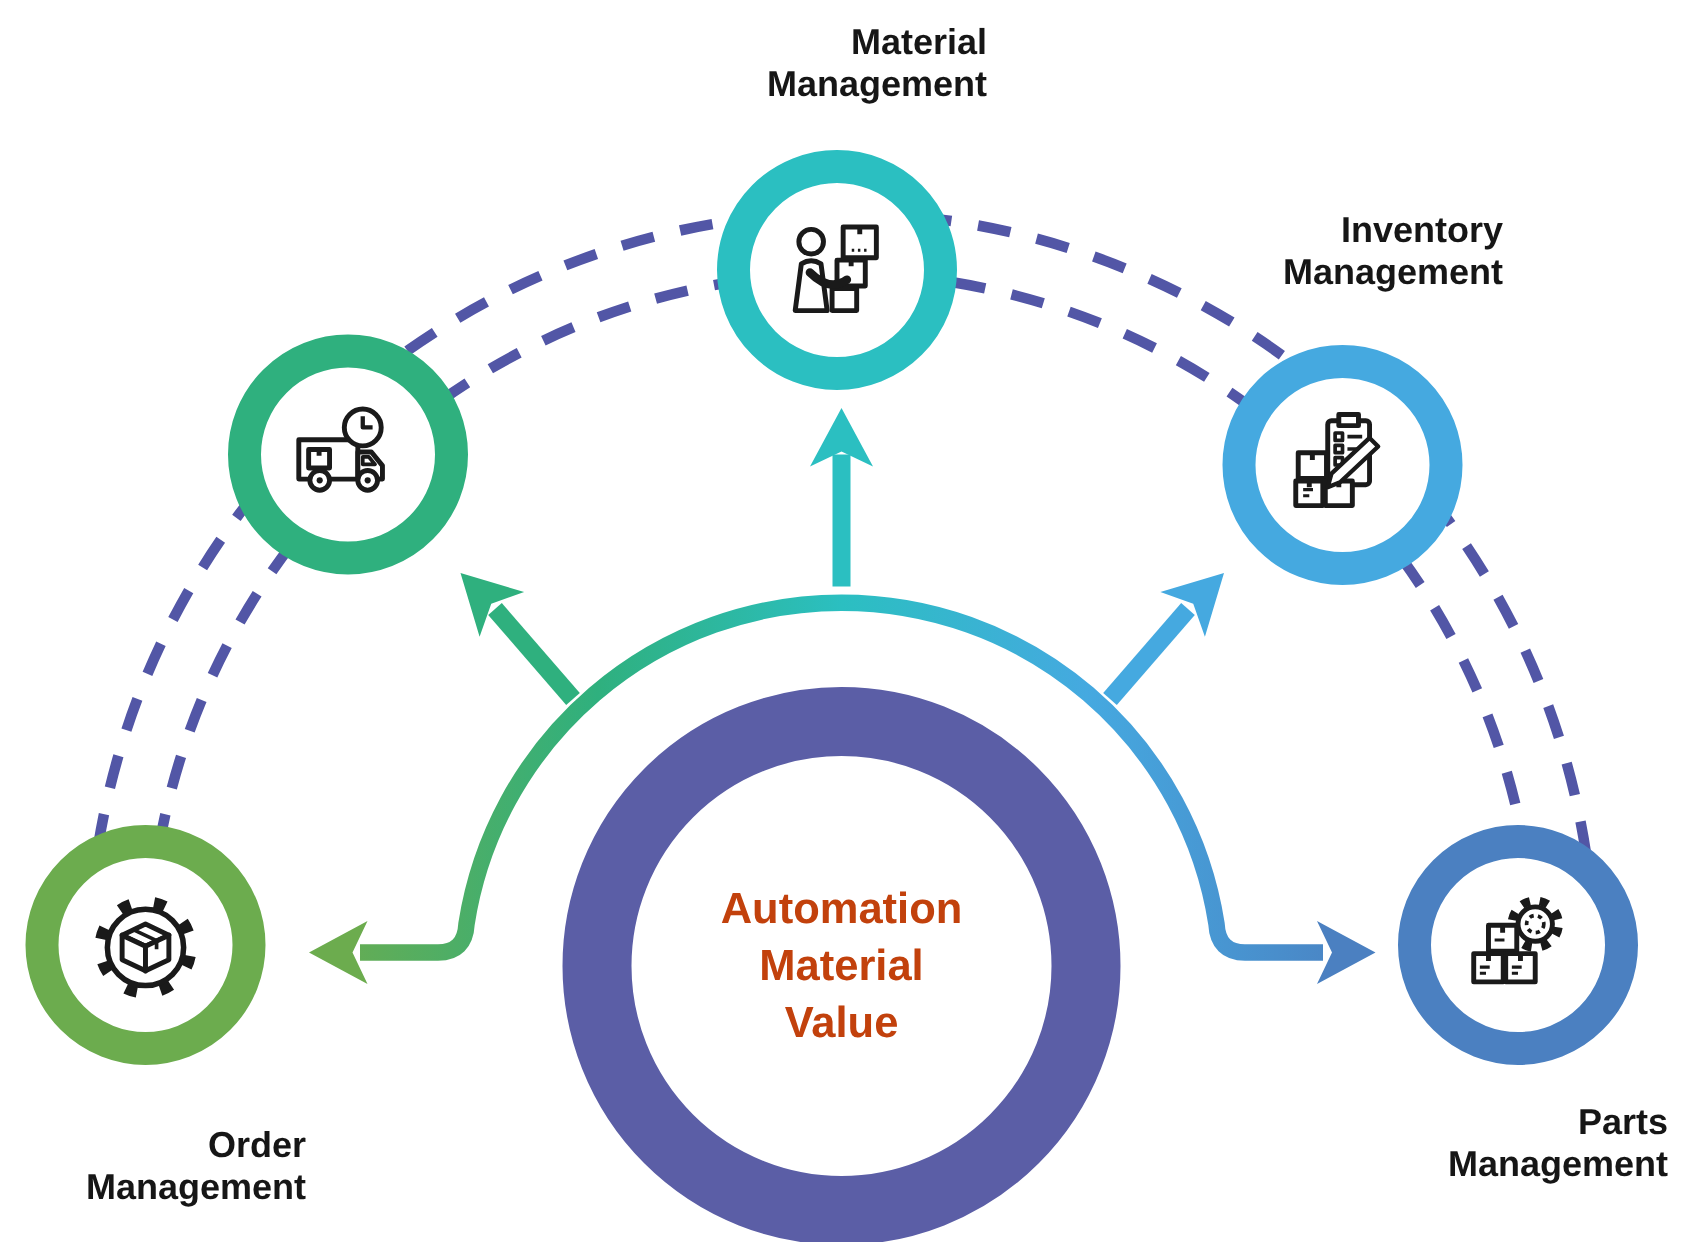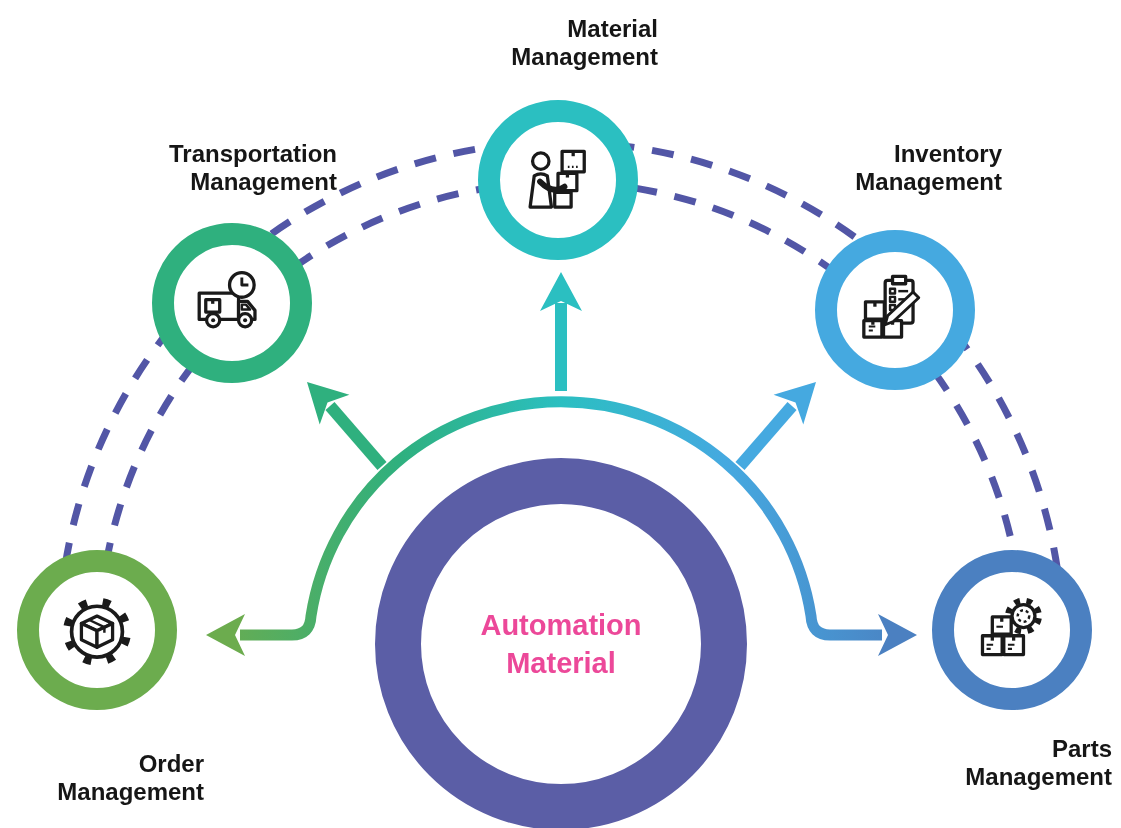--- a/index.html
+++ b/index.html
@@ -60,23 +60,24 @@
     </g>
     <g transform="translate(816,382) rotate(45)">
       <polygon points="0,0 -21,39 0,29 21,39" fill="#45A9E0"></polygon>
     </g>
     <g transform="translate(917,635) rotate(90)">
       <polygon points="0,0 -21,39 0,29 21,39" fill="#4B80C1"></polygon>
     </g>
   </svg>
 
   <div class="node center" style="left: 375px; top: 458px; border-color: rgb(91, 94, 166);">
-    <div class="center-title" style="color: #ec4899;">
+    <div class="center-title" style="color: #c2410c;">
       <span>Automation</span>
       <span>Material</span>
+      <span>Value</span>
     </div>
   </div>
 
   <div class="node sat" style="left: 17px; top: 550px; border-color: rgb(108, 172, 78);">
     <svg class="icon" viewBox="0 0 100 100">
       <g stroke="#1A1A1A" fill="#fff" stroke-linejoin="round">
         <circle cx="50" cy="52" r="37" fill="none" stroke-width="9" stroke-dasharray="9.5 19.5" transform="rotate(11 50 52)"></circle>
         <circle cx="50" cy="52" r="31" stroke-width="4.5"></circle>
         <polygon points="50,33 69,42 50,51 31,42" stroke-width="4"></polygon>
         <polygon points="31,42 31,62 50,71 50,51" stroke-width="4"></polygon>
@@ -97,21 +98,20 @@
         <path d="M62 52 h5 l5 6 h-10 z" stroke-width="3"></path>
         <circle cx="27" cy="71" r="8"></circle>
         <circle cx="27" cy="71" r="2.5" fill="#1A1A1A" stroke="none"></circle>
         <circle cx="66" cy="71" r="8"></circle>
         <circle cx="66" cy="71" r="2.5" fill="#1A1A1A" stroke="none"></circle>
         <circle cx="62" cy="28" r="15"></circle>
         <path d="M62 19 v9 h8" fill="none" stroke-width="3.5"></path>
       </g>
     </svg>
   </div>
-  <div class="node-label" style="left:137px;top:140px;">Transportation Management</div>
 
   <div class="node sat" style="left: 478px; top: 100px; border-color: rgb(43, 191, 193);">
     <svg class="icon" viewBox="0 0 100 100">
       <g stroke="#1A1A1A" fill="#fff" stroke-linejoin="round" stroke-width="4">
         <rect x="55" y="15" width="27" height="25"></rect>
         <path d="M68.5 15 v6" fill="none"></path>
         <path d="M62 34 h2 M67 34 h2 M72 34 h2" stroke-width="2.5" fill="none"></path>
         <rect x="50" y="42" width="23" height="21"></rect>
         <path d="M61.5 42 v5" fill="none"></path>
         <rect x="46" y="65" width="20" height="18"></rect>

